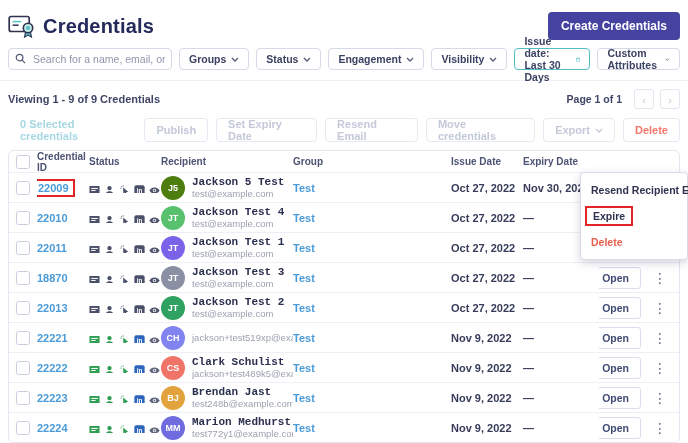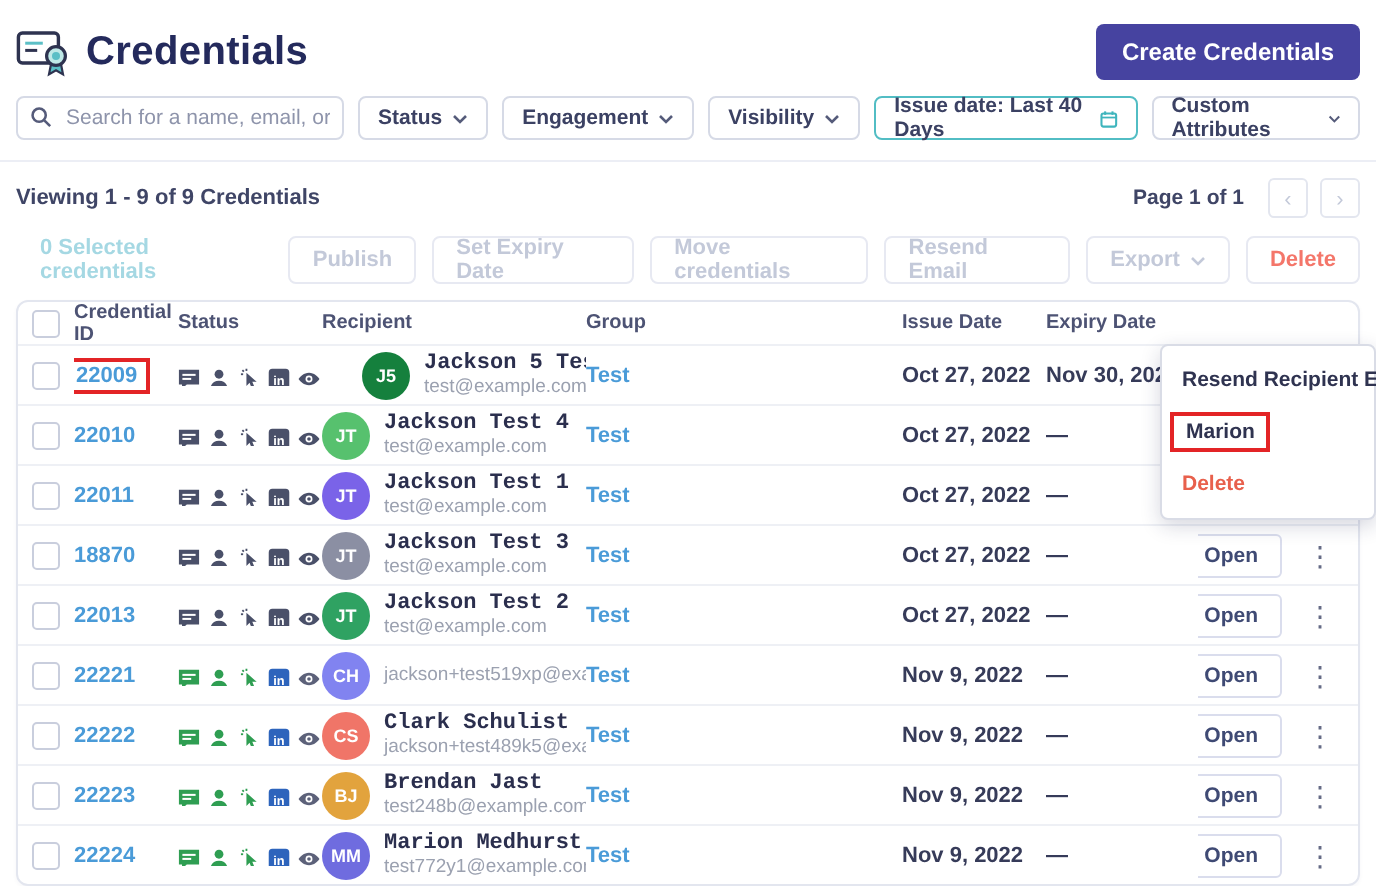--- a/index.html
+++ b/index.html
@@ -97,40 +97,46 @@
   <div class="filters">
     <div class="search">
       <svg class="mag" width="11" height="11" viewBox="0 0 12 12">
         <circle cx="5" cy="5" r="3.6" fill="none" stroke="#555b7a" stroke-width="1.4"></circle>
         <line x1="7.8" y1="7.8" x2="11" y2="11" stroke="#555b7a" stroke-width="1.4"></line>
       </svg>
       <input type="text" placeholder="Search for a name, email, or ID..." style="">
     </div>
     <span id="filter-dropdowns" style="display:inline-flex;gap:7px;">
         <span class="chip">
+          <span>Groups</span>
+          <svg class="chev" viewBox="0 0 8 5">
+            <polyline points="1,1 4,4 7,1" fill="none" stroke="#555b7a" stroke-width="1.3"></polyline>
+          </svg>
+        </span>
+        <span class="chip">
           <span>Status</span>
           <svg class="chev" viewBox="0 0 8 5">
             <polyline points="1,1 4,4 7,1" fill="none" stroke="#555b7a" stroke-width="1.3"></polyline>
           </svg>
         </span>
         <span class="chip">
           <span>Engagement</span>
           <svg class="chev" viewBox="0 0 8 5">
             <polyline points="1,1 4,4 7,1" fill="none" stroke="#555b7a" stroke-width="1.3"></polyline>
           </svg>
         </span>
         <span class="chip">
           <span>Visibility</span>
           <svg class="chev" viewBox="0 0 8 5">
             <polyline points="1,1 4,4 7,1" fill="none" stroke="#555b7a" stroke-width="1.3"></polyline>
           </svg>
         </span>
       </span>
     <span class="chip teal">
-      <span>Issue date: Last 40 Days</span>
+      <span>Issue date: Last 30 Days</span>
       <svg width="11" height="11" viewBox="0 0 12 12">
         <rect x="1" y="2.2" width="10" height="9" rx="1.4" fill="none" stroke="#3fb5bd" stroke-width="1.4"></rect>
         <line x1="3.5" y1="0.8" x2="3.5" y2="3.2" stroke="#3fb5bd" stroke-width="1.4"></line>
         <line x1="8.5" y1="0.8" x2="8.5" y2="3.2" stroke="#3fb5bd" stroke-width="1.4"></line>
         <line x1="1" y1="5" x2="11" y2="5" stroke="#3fb5bd" stroke-width="1.2"></line>
       </svg>
     </span>
     <span class="chip">
       <span>Custom Attributes</span>
       <svg class="chev" viewBox="0 0 8 5">
@@ -149,22 +155,22 @@
       <button class="pgbtn">‹</button>
       <button class="pgbtn">›</button>
     </div>
   </div>
 
   <div class="bulk">
     <span class="selected">0 Selected credentials</span>
     <span id="bulk-buttons" style="display:inline-flex;gap:8px;">
         <span class="abtn">Publish</span>
         <span class="abtn">Set Expiry Date</span>
+        <span class="abtn">Resend Email</span>
         <span class="abtn">Move credentials</span>
-        <span class="abtn">Resend Email</span>
       </span>
     <span class="abtn">
       <span>Export</span>
       <svg class="chev" viewBox="0 0 8 5">
           <polyline points="1,1 4,4 7,1" fill="none" stroke="#c3c9d9" stroke-width="1.3"></polyline>
         </svg>
     </span>
     <span class="abtn danger">Delete</span>
   </div>
 
@@ -209,21 +215,21 @@
                 <rect x="0.4" y="0.4" width="11.2" height="11.2" rx="2" fill="currentColor"></rect>
                 <text x="6" y="9" font-size="7" font-weight="bold" fill="#fff" text-anchor="middle" font-family="sans-serif">in</text>
               </svg></span>
             <span class="sicon" style="color: rgb(74, 80, 105);"><svg width="11" height="11" viewBox="0 0 12 12">
                 <path fill="currentColor" d="M6 2.6C3.2 2.6 1.2 4.7.3 6c.9 1.3 2.9 3.4 5.7 3.4S10.8 7.3 11.7 6C10.8 4.7 8.8 2.6 6 2.6z"></path>
                 <circle cx="6" cy="6" r="1.9" fill="#fff"></circle>
                 <circle cx="6" cy="6" r="1" fill="currentColor"></circle>
               </svg></span>
           </div>
     <div class="cell c-recipient">
-      <span class="avatar" style="background: #15803d; margin-left: 20px;">J5</span>
+      <span class="avatar" style="background: #4d7c0f;">J5</span>
       <span>
         <div class="rname">Jackson 5 Test</div>
         <div class="remail">test@example.com</div>
       </span>
     </div>
     <div class="cell c-group">
             <a class="glink">Test</a>
           </div>
     <div class="cell c-issue dtxt">Oct 27, 2022</div>
     <div class="cell c-expiry dtxt">Nov 30, 2022</div>
@@ -639,15 +645,15 @@
       <span class="kebab">⋮</span>
     </div>
   </div>
 </div>
   </div>
 
 </div>
 
 <div class="menu" id="ctx-menu">
     <span class="mitem">Resend Recipient Email</span>
-    <span class="mitem"><span class="ann-wrap">Marion</span></span>
+    <span class="mitem"><span class="ann-wrap">Expire</span></span>
     <span class="mitem danger">Delete</span>
   </div>
 
 </body></html>

